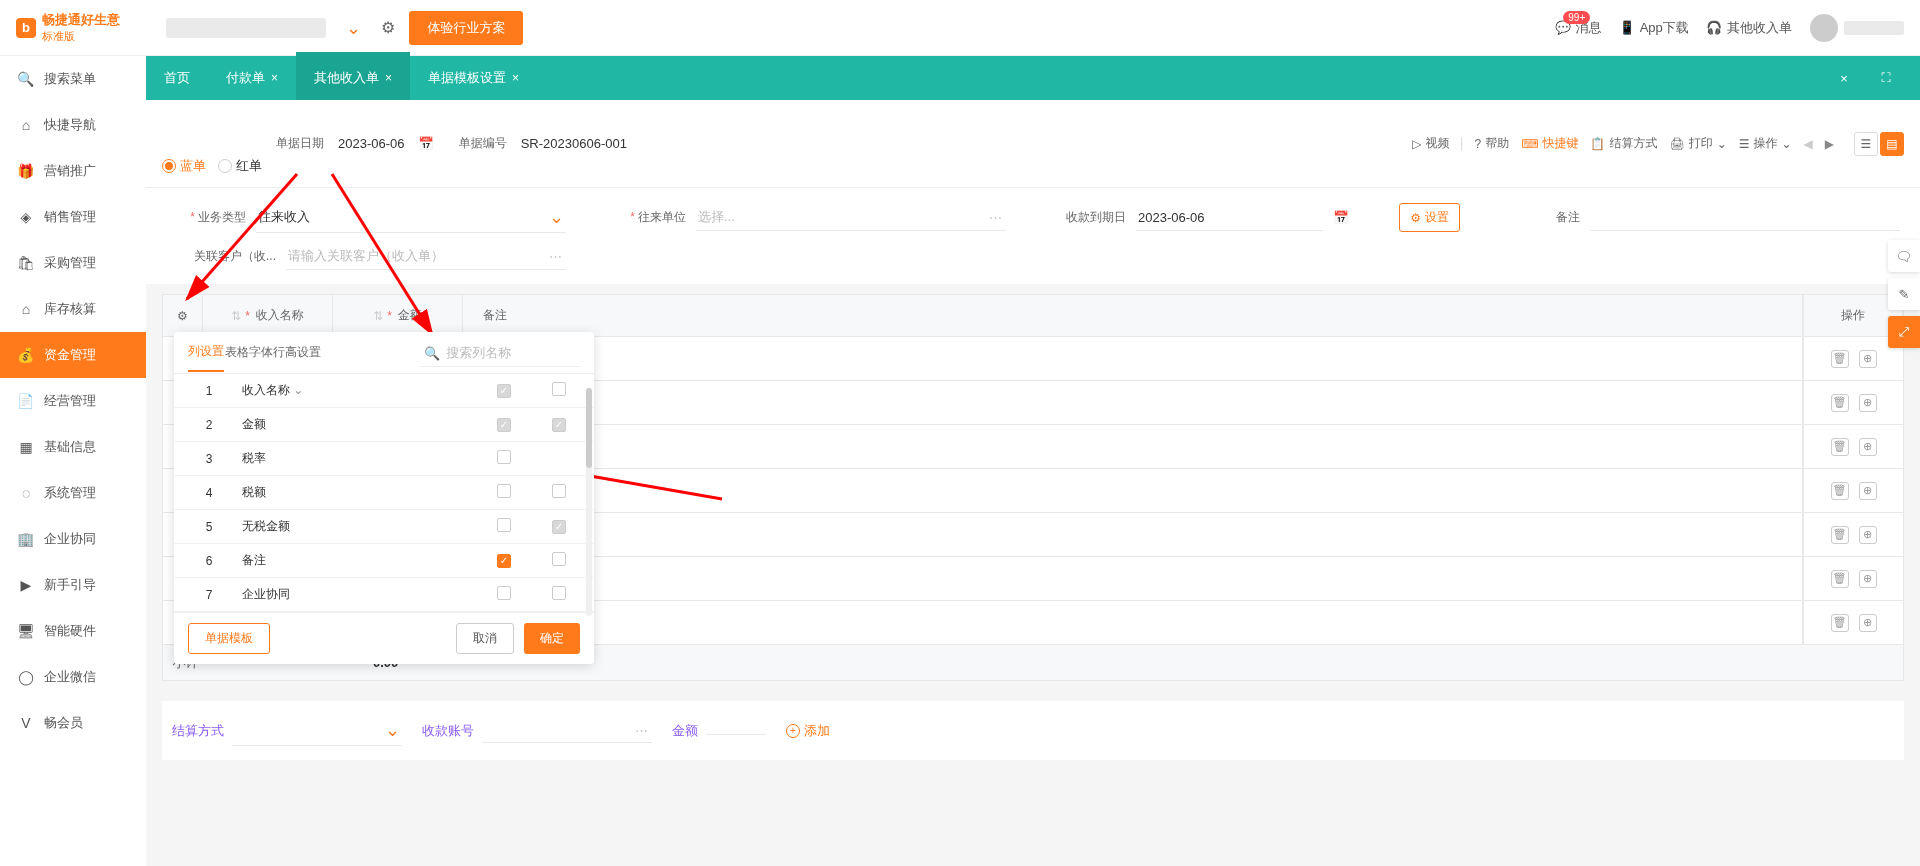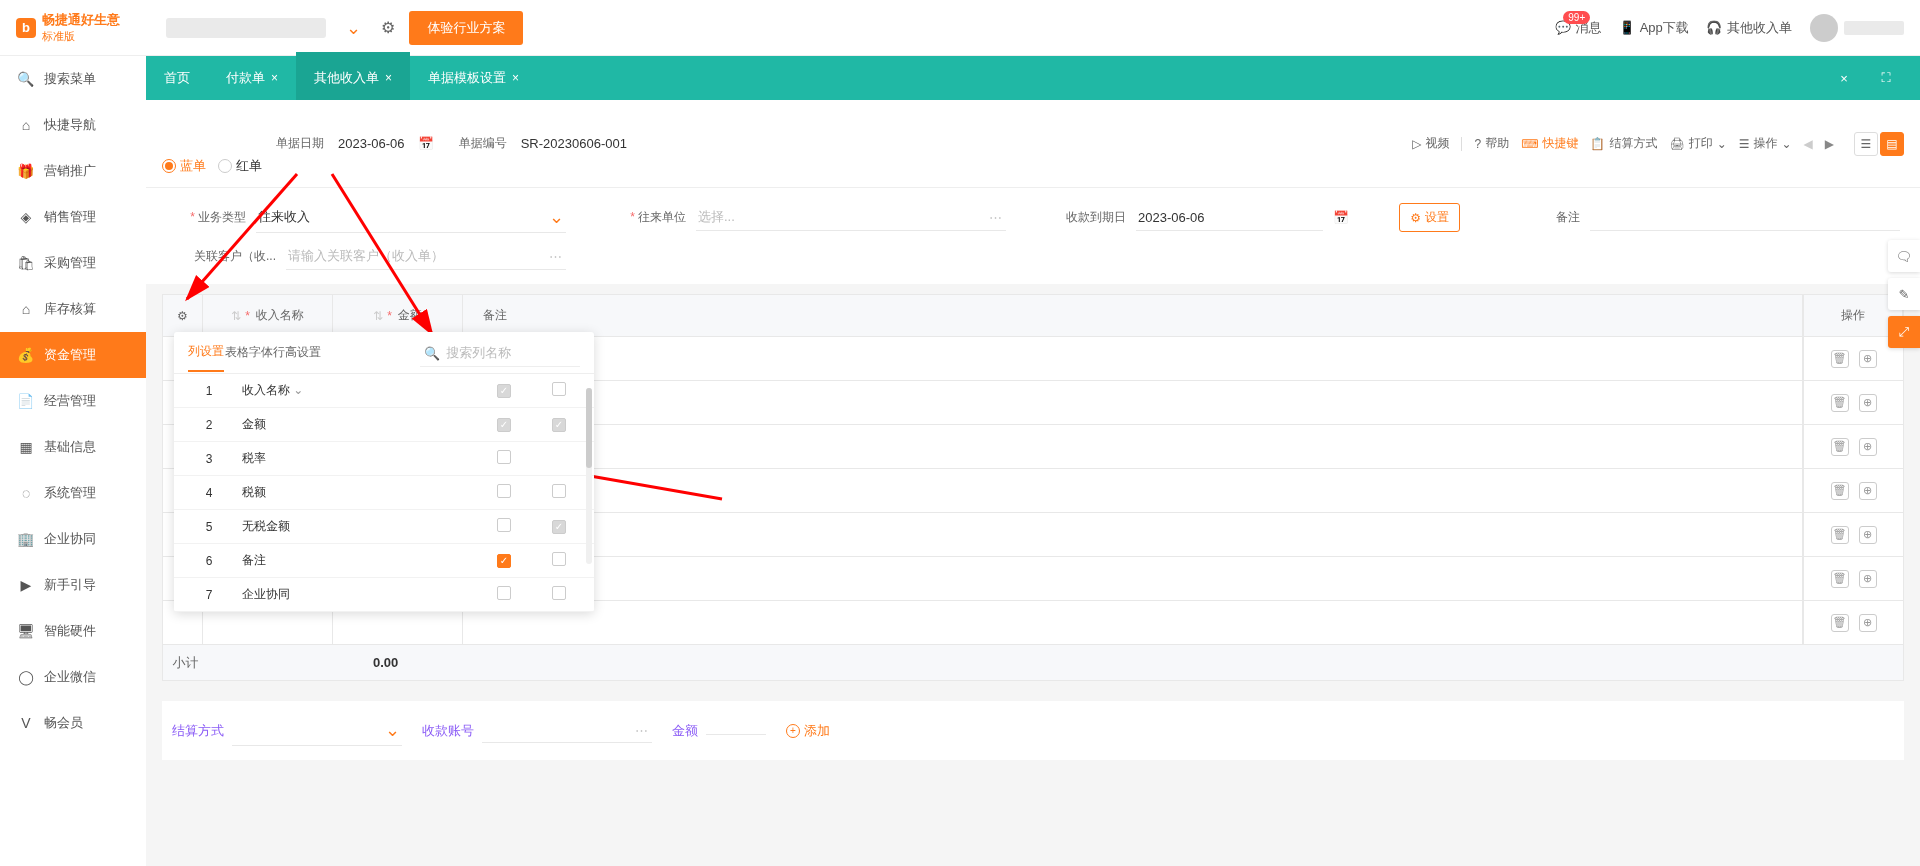--- a/index.html
+++ b/index.html
@@ -490,20 +490,25 @@
           <div class="col-row">
               <div class="ct-seq">7</div>
               <div class="ct-name">企业协同</div>
               <div class="ct-show"><span class="cb"></span></div>
               <div class="ct-sum"><span class="cb"></span></div>
             </div>
         </div>
         <div class="popup-scroll">
             <div class="popup-scroll-thumb"></div>
           </div>
+        <div class="popup-footer">
+          <button class="p-btn tmpl">单据模板</button>
+          <button class="p-btn cancel">取消</button>
+          <button class="p-btn ok">确定</button>
+        </div>
       </div>
 
       <svg class="arrow" style="left:-5px; top:-130px; width:150px; height:150px;">
           <defs>
             <marker id="ah1" markerWidth="10" markerHeight="10" refX="8" refY="3" orient="auto">
               <path d="M0,0 L0,6 L9,3 z" fill="#ff0000"></path>
             </marker>
           </defs>
           <line x1="140" y1="10" x2="30" y2="135" stroke="#ff0000" stroke-width="3" marker-end="url(#ah1)"></line>
         </svg>

